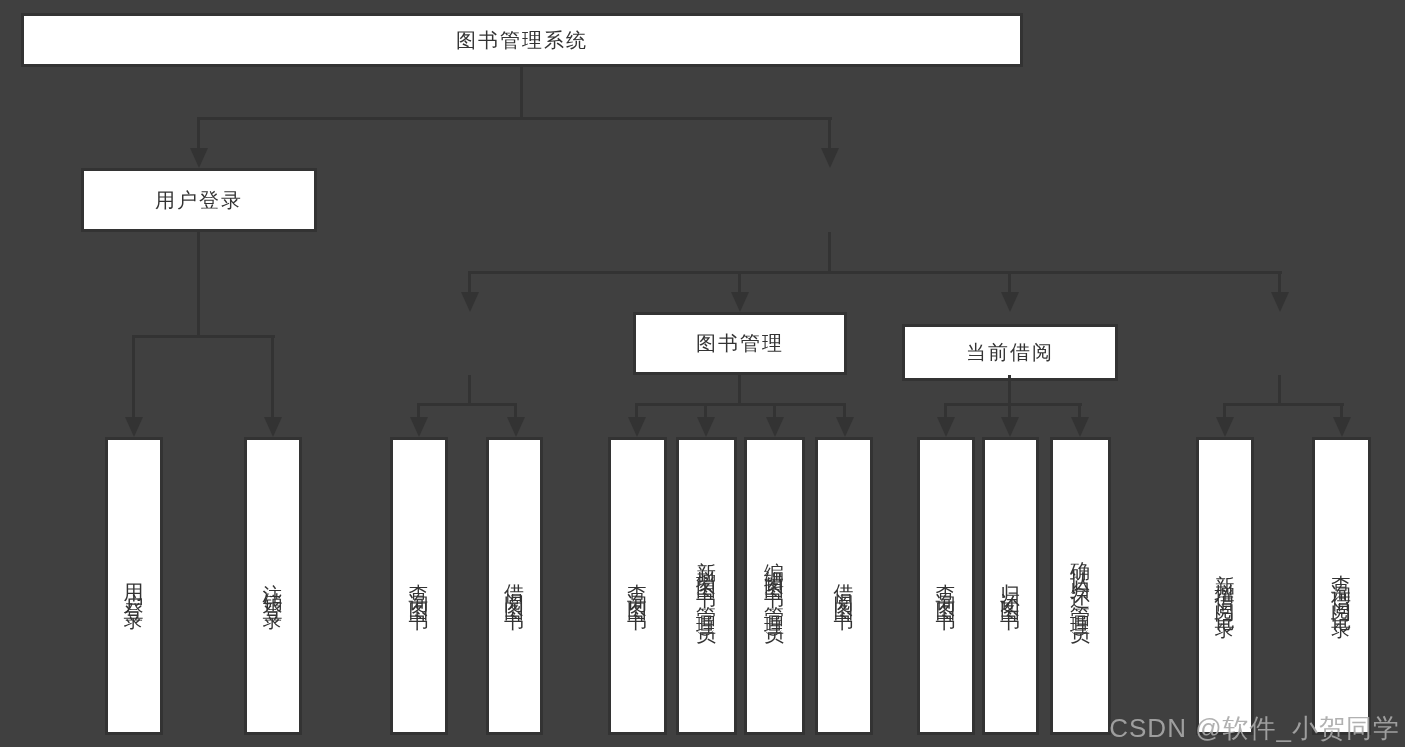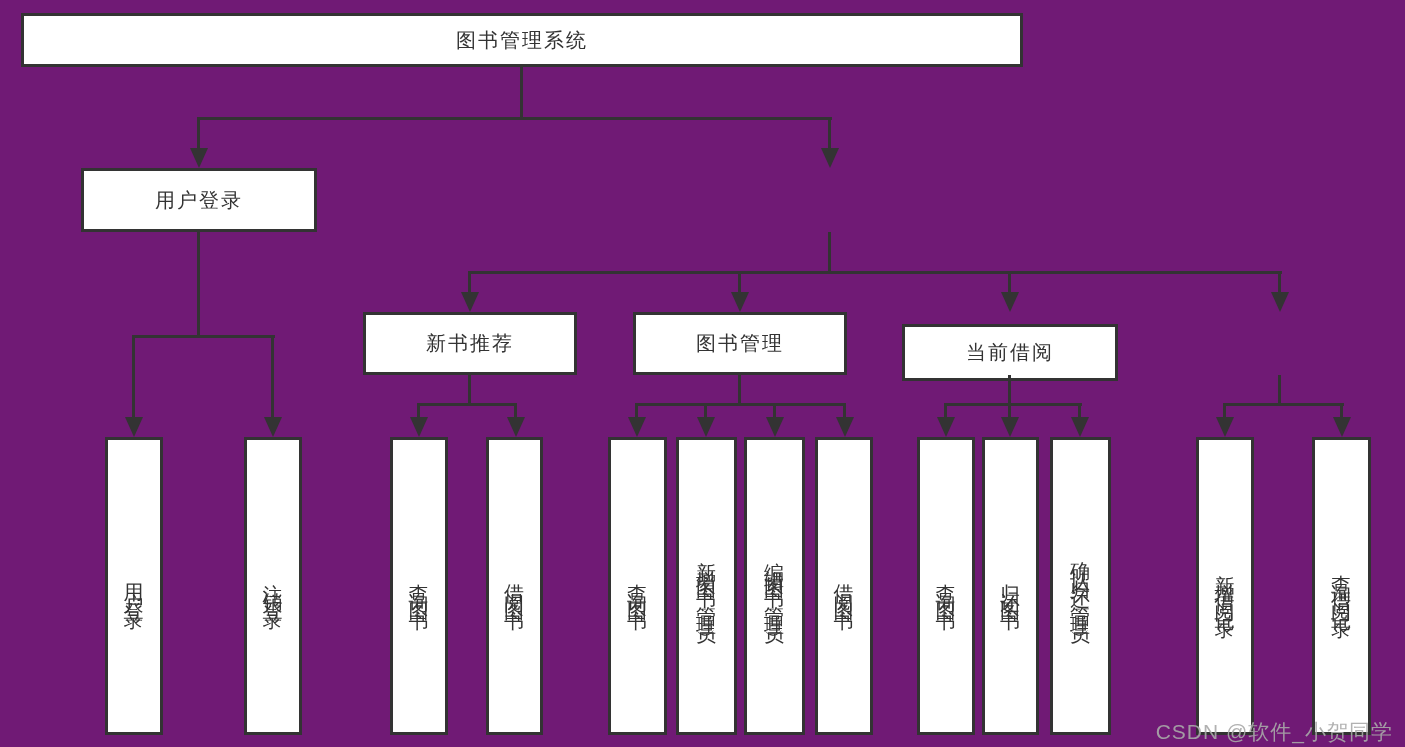--- a/index.html
+++ b/index.html
@@ -1,19 +1,19 @@
 <!DOCTYPE html>
 <html><head>
 <meta charset="utf-8">
 <style>
   html,body{margin:0;padding:0;background:#ffffff;}
   .canvas{
     position:relative;
     width:1405px;height:747px;
-    background:#701a75;
+    background:#404040;
     font-family:"Liberation Sans","DejaVu Sans",sans-serif;
     overflow:hidden;
   }
   .box{
     position:absolute;
     box-sizing:border-box;
     background:#ffffff;
     border:3px solid #333333;
     display:flex;
     align-items:center;
@@ -39,42 +39,41 @@
   }
   .arrow{
     position:absolute;
     width:0;height:0;
     border-left:9px solid transparent;
     border-right:9px solid transparent;
     border-top:20px solid #333333;
   }
   .watermark{
     position:absolute;
-    right:12px;
+    right:5px;
     bottom:1px;
-    font-size:21px;
+    font-size:26px;
     letter-spacing:1px;
     color:#a9a9a9;
     opacity:.9;
     white-space:nowrap;
     z-index:10;
     text-align:right;
   }
 </style>
 </head>
 <body>
 
 <div class="canvas">
 
   <div class="box hbox" style="left:21px;top:13px;width:1002px;height:54px;">图书管理系统</div>
 
   <div class="box hbox" style="left:81px;top:168px;width:236px;height:64px;">用户登录</div>
 
 
-  <div class="box hbox" style="left:363px;top:312px;width:214px;height:63px;">新书推荐</div>
 
   <div class="box hbox" style="left:633px;top:312px;width:214px;height:63px;">图书管理</div>
 
   <div class="box hbox" style="left:902px;top:324px;width:216px;height:57px;">当前借阅</div>
 
 
   <div class="box vbox" style="left:105px;top:437px;width:58px;height:298px;">
       <span>用户登录</span>
     </div>
 

